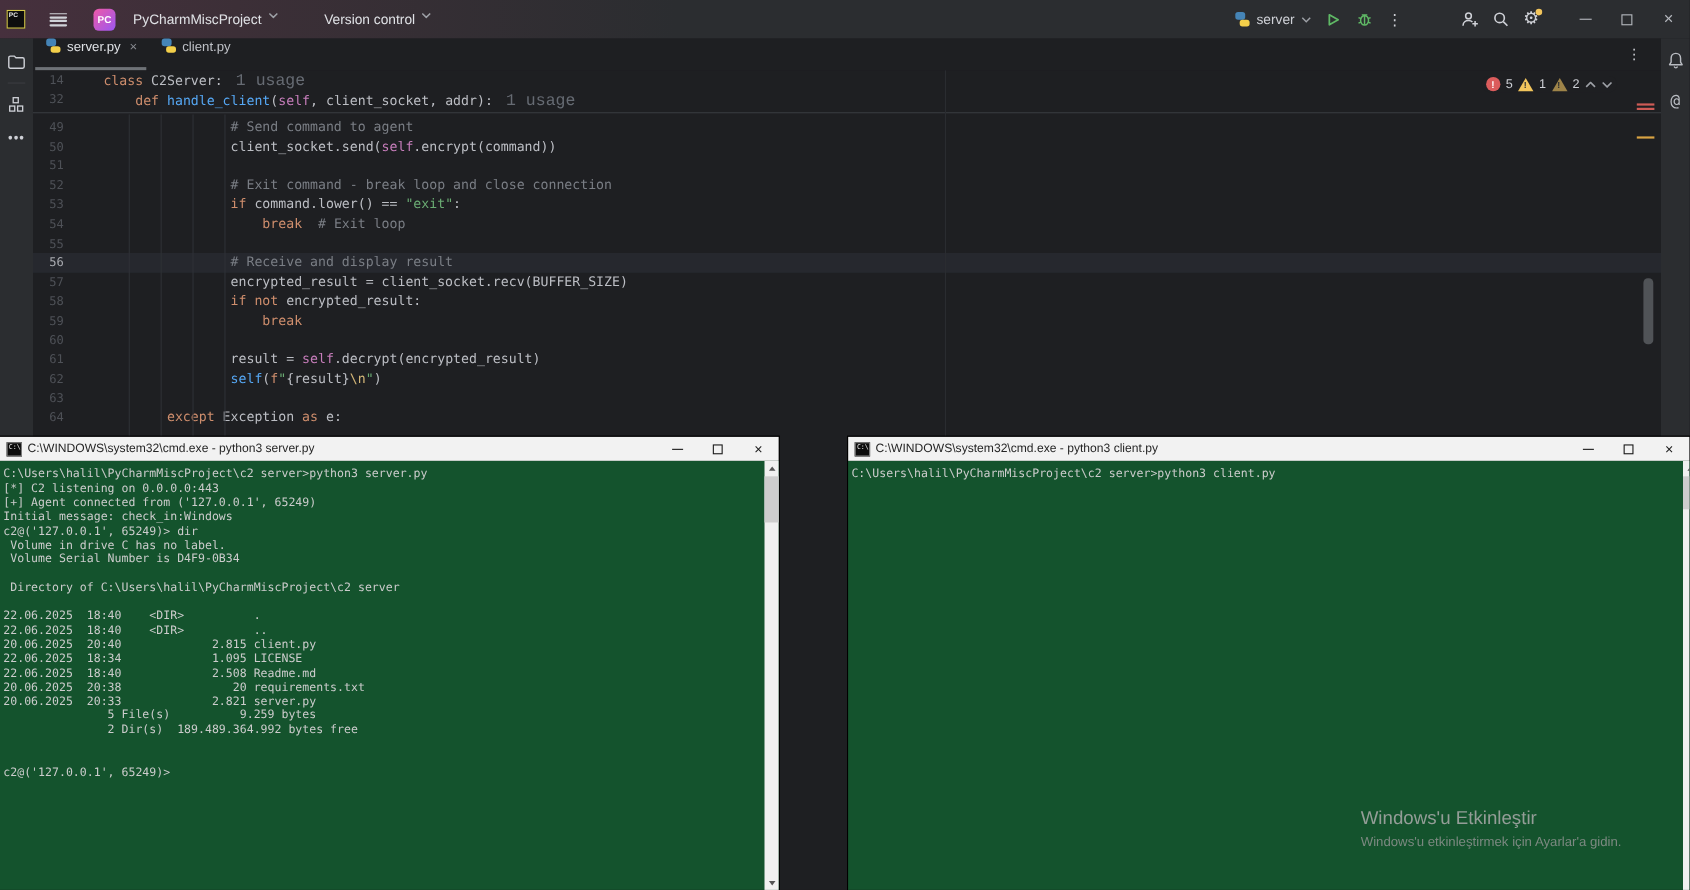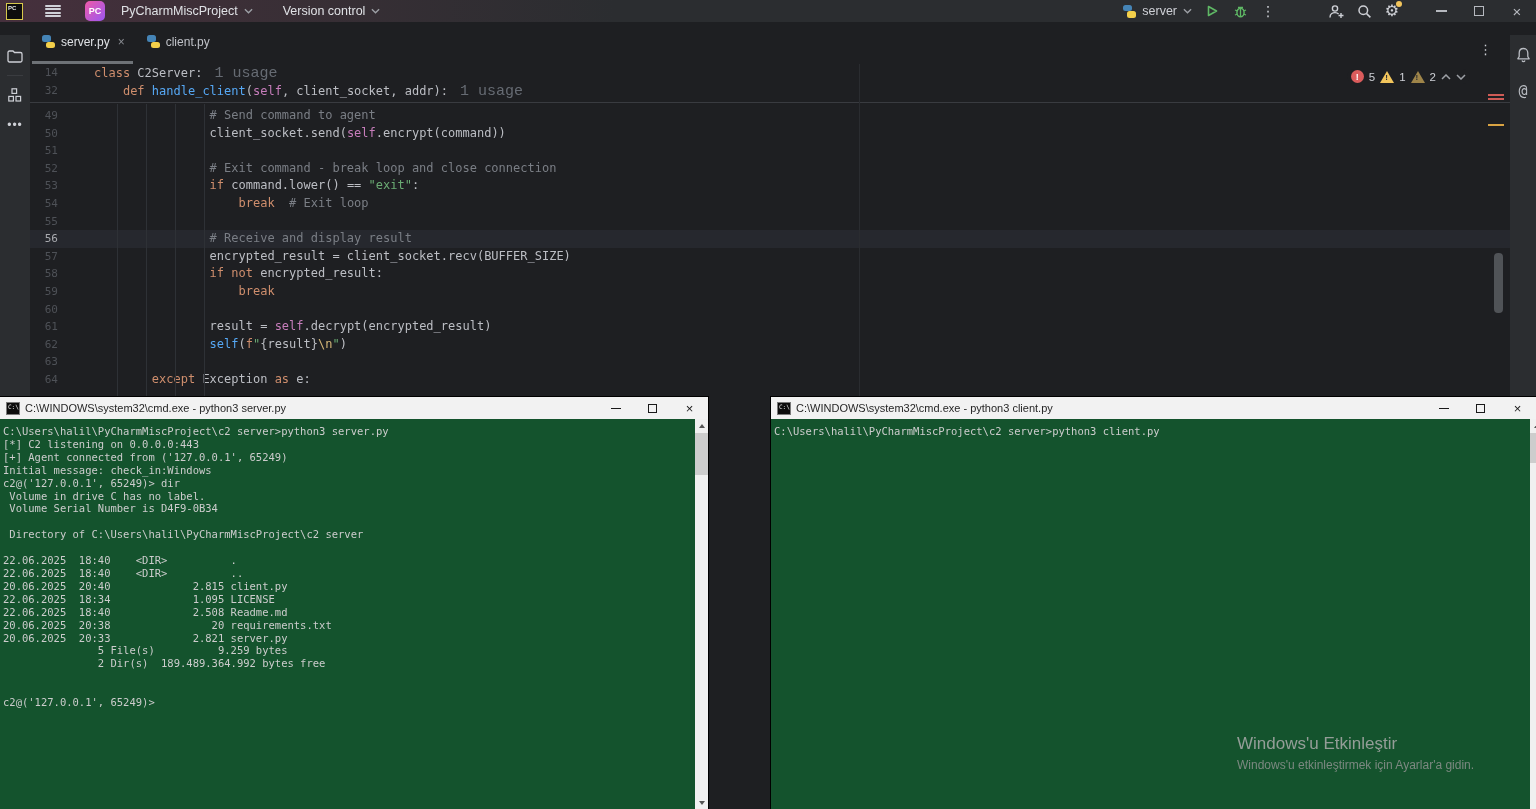--- a/index.html
+++ b/index.html
@@ -1,31 +1,31 @@
 <!DOCTYPE html>
 <html><head>
 <meta charset="utf-8">
 <style>
   * { margin:0; padding:0; box-sizing:border-box; }
   html,body { width:1536px; height:809px; overflow:hidden; background:#1e1f22; font-family:"Liberation Sans",sans-serif; }
 
   
   .ide { position:absolute; inset:0; background:#1e1f22; }
 
-  .titlebar { position:absolute; left:0; top:0; width:1536px; height:22px;
+  .titlebar { position:absolute; left:0; top:0; width:1536px; height:35px;
     background:linear-gradient(90deg,#46303d 0%,#3c2f37 14%,#2b2d30 40%);
     display:flex; align-items:center; }
   .tb-left { display:flex; align-items:center; gap:10px; padding-left:6px; }
   .app-icon { width:17px; height:17px; background:#0d0d0d; border:1.5px solid #d7c84b; display:flex; align-items:flex-start; justify-content:flex-start; }
   .app-icon span { font-size:6px; color:#e8e8e8; font-weight:bold; padding:1px; }
   .burger { width:16px; height:12px; display:flex; flex-direction:column; justify-content:space-between; margin-left:12px; cursor:pointer; }
   .burger i { display:block; height:1.6px; background:#cfd2d8; border-radius:1px; }
   .pc-logo { width:20px; height:20px; border-radius:5px; background:linear-gradient(135deg,#ef5aa7,#9b57f2);
     color:#fff; font-size:9px; font-weight:bold; display:flex; align-items:center; justify-content:center; margin-left:14px; }
-  .tb-item { display:flex; align-items:center; gap:6px; color:#dfe1e5; font-size:12.5px; padding:4px 6px; border-radius:4px; cursor:pointer; }
+  .tb-item { display:flex; align-items:flex-start; gap:6px; color:#dfe1e5; font-size:12.5px; padding:4px 6px; border-radius:4px; cursor:pointer; }
   .chev { width:9px; height:6px; }
   .chev polyline { fill:none; stroke:#9da0a6; stroke-width:1.5; }
 
   .tb-right { margin-left:auto; display:flex; align-items:center; }
   .runcfg { display:flex; align-items:center; gap:6px; color:#ced0d6; font-size:12.5px; padding:3px 6px; cursor:pointer; }
   .tb-icon { width:28px; height:26px; display:flex; align-items:center; justify-content:center; cursor:pointer; position:relative; }
   .gear-glyph { color:#ced0d6; font-size:16px; line-height:16px; }
   .gear-dot { position:absolute; top:3px; right:4px; width:6px; height:6px; border-radius:50%; background:#f2c55c; }
   .kebab { color:#ced0d6; font-size:14px; letter-spacing:0; }
   .winctl { display:flex; margin-left:16px; }
@@ -128,21 +128,21 @@
           <i></i>
           <i></i>
         </div>
       <div class="pc-logo">PC</div>
       <div class="tb-item">
         <span>PyCharmMiscProject</span>
         <svg class="chev" viewBox="0 0 10 6">
             <polyline points="1,1 5,5 9,1"></polyline>
           </svg>
       </div>
-      <div class="tb-item" style="margin-left:8px;">
+      <div class="tb-item" style="margin-left:20px;">
         <span>Version control</span>
         <svg class="chev" viewBox="0 0 10 6">
             <polyline points="1,1 5,5 9,1"></polyline>
           </svg>
       </div>
     </div>
 
     <div class="tb-right">
       <div class="runcfg">
         <span class="pyicon">

